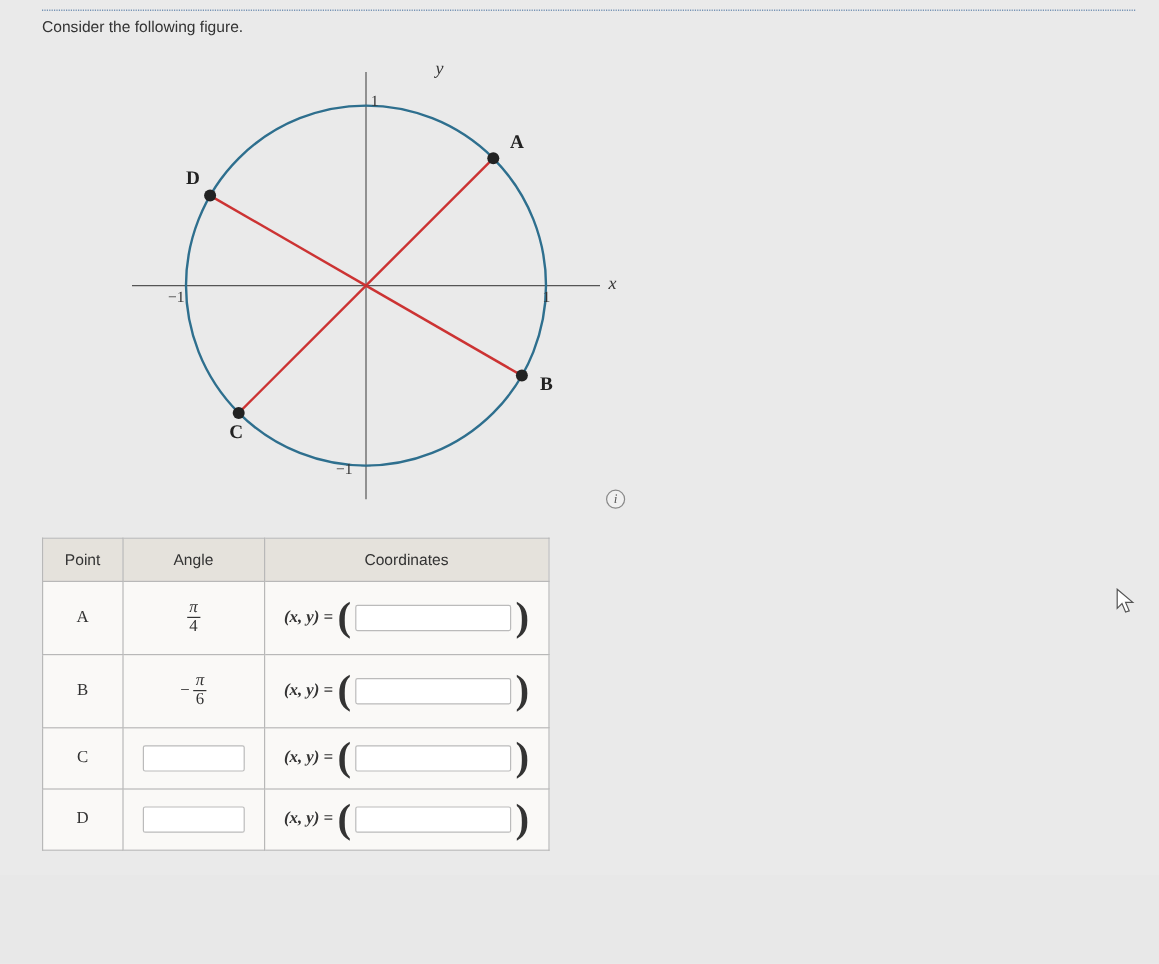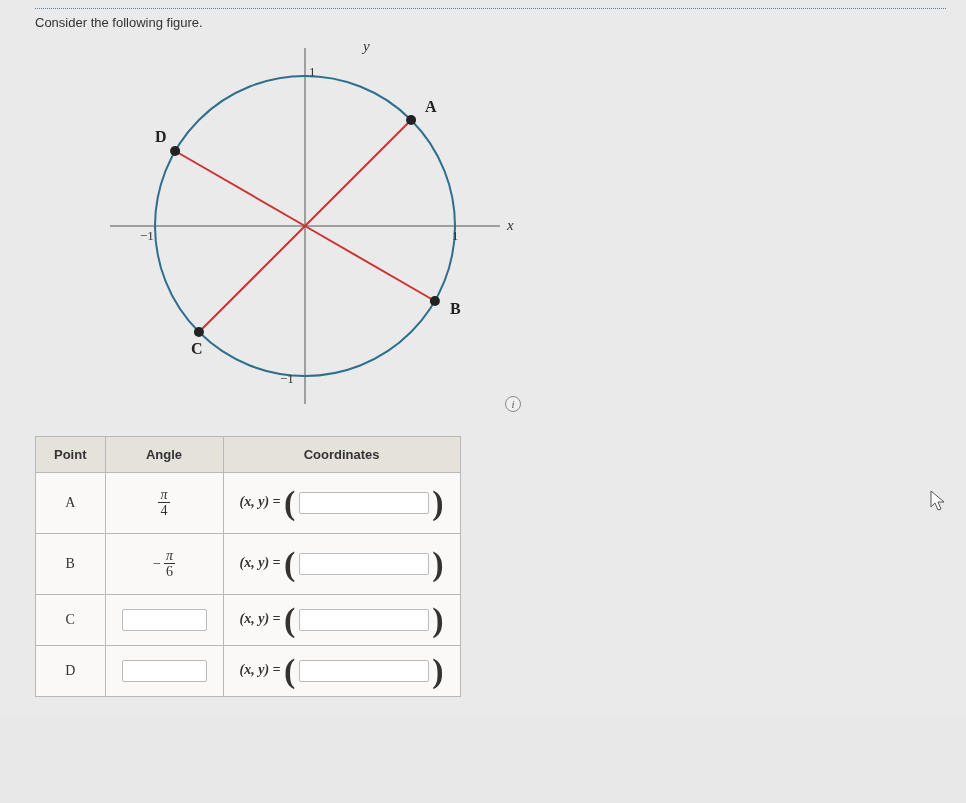--- a/index.html
+++ b/index.html
@@ -16,21 +16,21 @@
     }
     .content {
       padding: 8px 20px 20px 35px;
       background: #eaeaea;
     }
     .prompt-text {
       font-size: 13px;
       color: #333;
       border-top: 1px dotted #5a7ea8;
       padding-top: 6px;
-      margin-bottom: 6px;
+      margin-bottom: 18px;
     }
     .figure-wrap {
       position: relative;
       width: 500px;
       height: 400px;
       margin-left: 60px;
     }
     .figure-wrap svg { display: block; }
     .axis-label {
       position: absolute;
@@ -76,21 +76,21 @@
       background: #fff;
     }
     table.ans th, table.ans td {
       border: 1px solid #b8b8b8;
       text-align: center;
       vertical-align: middle;
     }
     table.ans th {
       background: #e5e2dc;
       padding: 10px 18px;
-      font-weight: bold;
+      font-weight: normal;
       color: #333;
       font-size: 13px;
       margin-top: 36px;
     }
     table.ans td {
       padding: 14px 16px;
       min-width: 60px;
       font-family: 'Times New Roman', serif;
       font-size: 14px;
       background: #faf9f7;

